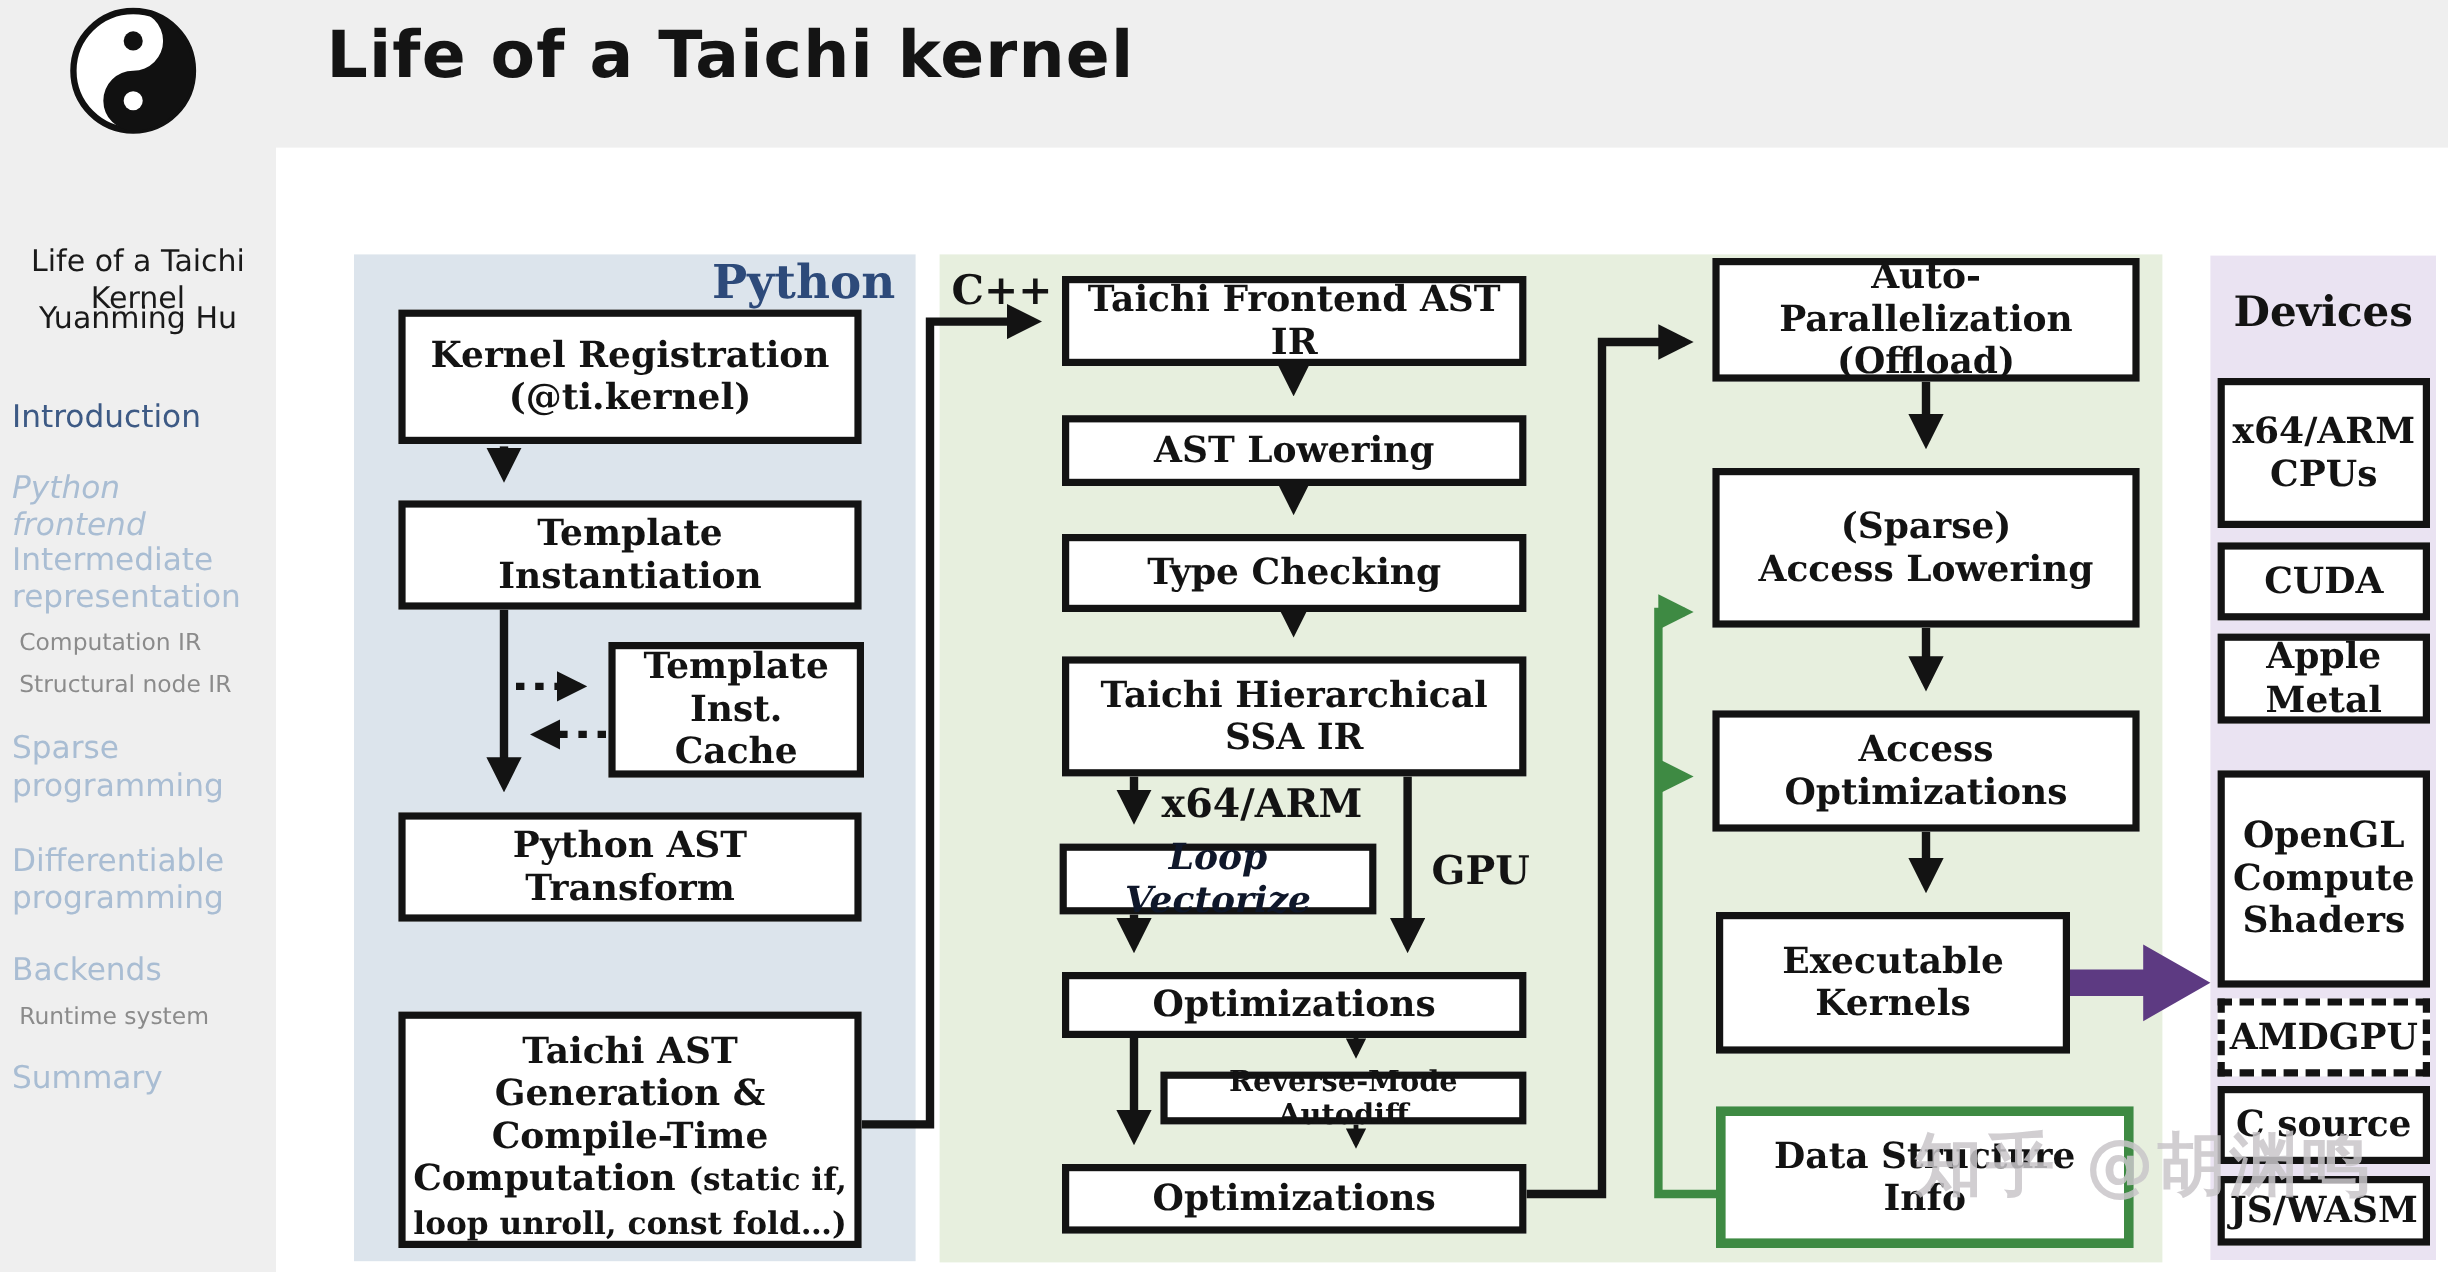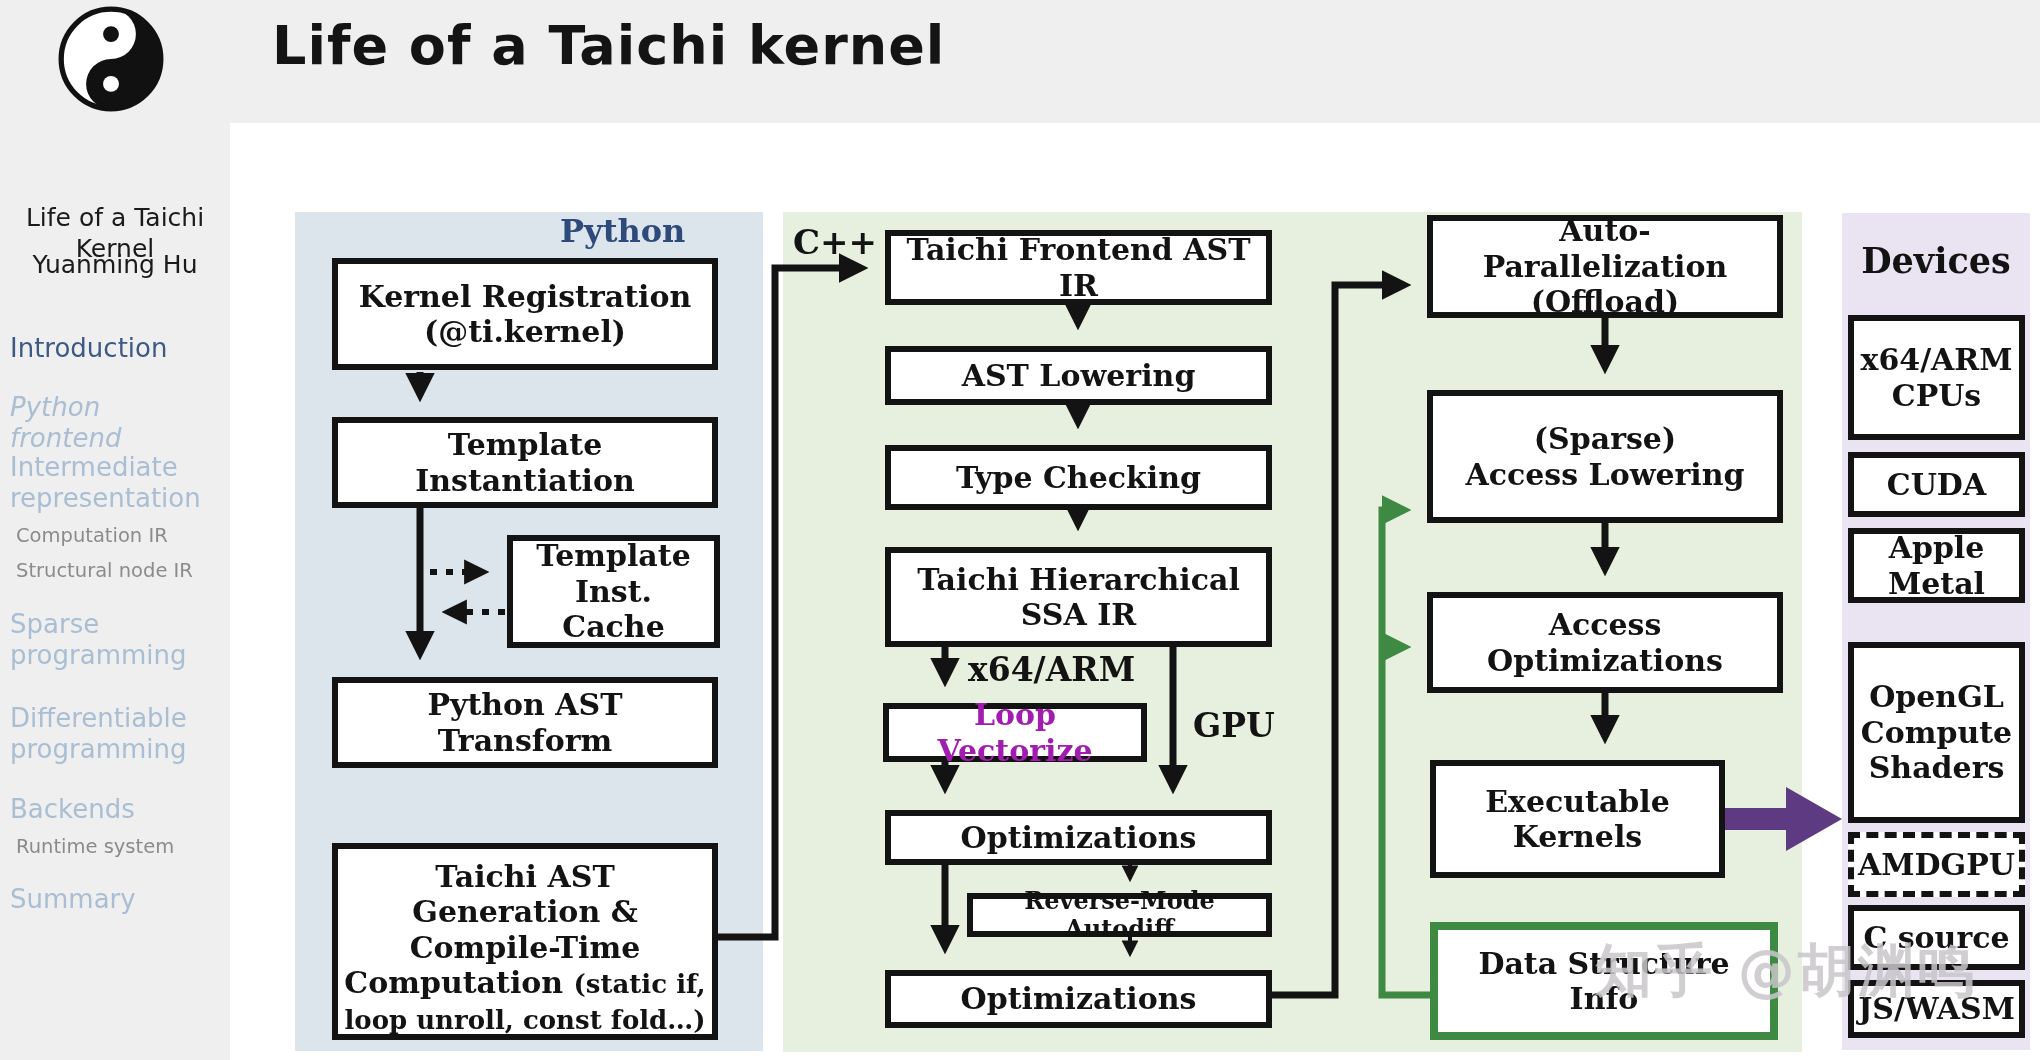--- a/index.html
+++ b/index.html
@@ -27,29 +27,29 @@
   .panel-cpp{left:783px;top:212px;width:1019px;height:840px;background:#e7efde;}
   .panel-devices{left:1842px;top:213px;width:188px;height:837px;background:#eae3f2;}
   .svg-overlay{position:absolute;left:0;top:0;width:2040px;height:1060px;pointer-events:none;}
   
   .nb{
     position:absolute;box-sizing:border-box;background:#ffffff;border:6px solid #131313;
     display:flex;flex-direction:column;align-items:center;justify-content:center;
     text-align:center;font-family:"DejaVu Serif",serif;font-weight:bold;
     font-size:30px;line-height:1.18;color:#131313;padding:2px 8px;
   }
-  .nb.gray{color:#a21caf;}
+  .nb.gray{color:#0f172a;font-style:italic;}
   .nb.small{font-size:24px;}
   .nb.dashed{border-style:dashed;}
   .nb.greenb{border:8px solid #3e8a43;}
   .nb.gen{display:block;padding:10px 2px;}
   .nb .note{font-size:26px;}
   
   .dlabel{position:absolute;font-family:"DejaVu Serif",serif;font-weight:bold;color:#131313;}
-  .lbl-python{left:560px;top:212px;width:186px;text-align:left;font-size:32px;color:#2d4a7a;}
+  .lbl-python{left:560px;top:212px;width:186px;text-align:right;font-size:39px;color:#2d4a7a;}
   .lbl-cpp{left:793px;top:222px;font-size:34px;}
   .lbl-x64{left:968px;top:650px;font-size:33px;}
   .lbl-gpu{left:1193px;top:706px;font-size:33px;}
   .devices-title{position:absolute;left:1842px;top:240px;width:188px;text-align:center;
     font-family:"DejaVu Serif",serif;font-weight:bold;font-size:35px;color:#131313;}
   .watermark{
     position:absolute;left:1595px;top:933px;font-size:57px;font-weight:bold;
     color:#c9c6ca;opacity:.85;z-index:60;letter-spacing:3px;white-space:nowrap;
     font-family:"DejaVu Sans",sans-serif;
   }

